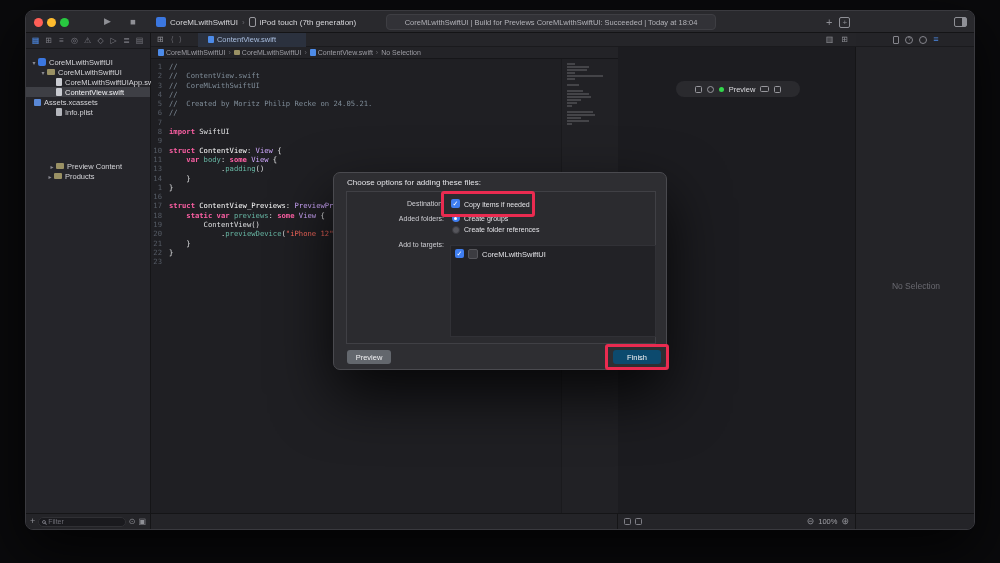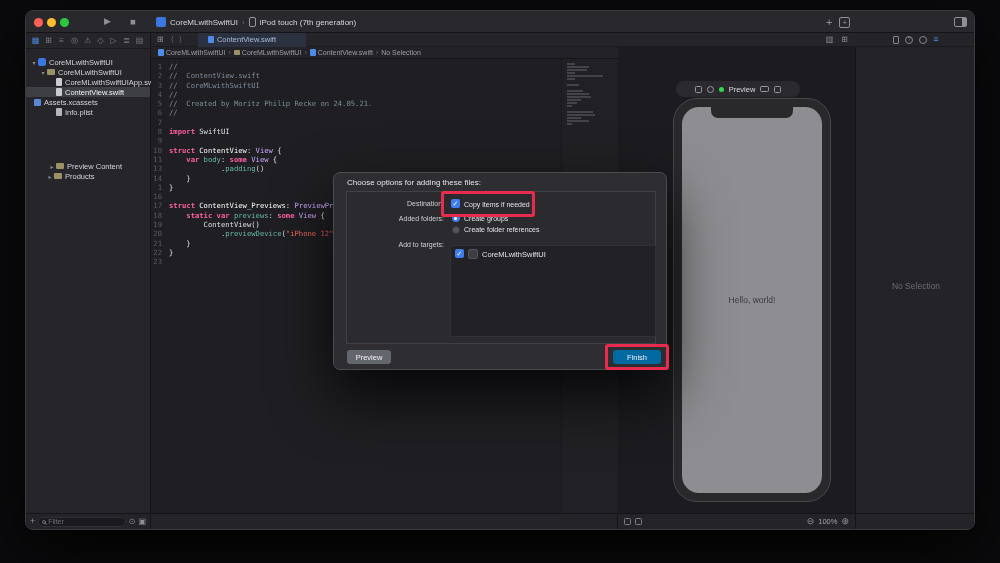--- a/index.html
+++ b/index.html
@@ -107,20 +107,23 @@
     <span class="tl" style="left:21px;background:#febc2e"></span>
     <span class="tl" style="left:34px;background:#28c840"></span>
     <span class="glyph" style="position:absolute;left:78px;top:6px;font-size:9px">▶</span>
     <span class="glyph" style="position:absolute;left:104px;top:7px;font-size:7px">◼</span>
     <div class="scheme">
       <span class="appic"></span>
       <span>CoreMLwithSwiftUI</span>
       <span class="sep">›</span>
       <span class="devic"></span>
       <span>iPod touch (7th generation)</span>
+    </div>
+    <div class="status">
+      <span>CoreMLwithSwiftUI | Build for Previews CoreMLwithSwiftUI: Succeeded | Today at 18:04</span>
     </div>
     <div class="tb-right" style="left:800px">
       <span class="glyph" style="font-size:11px">+</span>
       <span class="libic">+</span>
     </div>
     <div class="tb-right" style="left:928px">
       <span class="panetoggle"></span>
     </div>
   </div>
 
@@ -328,26 +331,20 @@
 
   <div class="canvas">
     <div class="pvbar">
       <span class="pic"></span>
       <span class="pic circ"></span>
       <span class="gdot" style="background: rgb(50, 215, 75);"></span>
       <span class="pvlabel">Preview</span>
       <span class="pic monitor"></span>
       <span class="pic"></span>
     </div>
-    <div class="phone">
-      <div class="screen">
-        <div class="notch"></div>
-        <div class="hello">Hello, world!</div>
-      </div>
-    </div>
   </div>
 
   <div class="inspector">
     <div class="insp-icons">
       <span class="iic doc"></span>
       <span class="iic circle">?</span>
       <span class="iic circle"></span>
       <span class="iic lines">≡</span>
     </div>
     <div class="noselect">No Selection</div>
@@ -391,19 +388,19 @@
 
   <div class="dlg-label" style="top:67.5px">Add to targets:</div>
   <div class="listbox"></div>
   <div class="chk" style="left:121px;top:76px;background:#3f7ef0">✓</div>
   <div class="tgt-ic" style="left:134px;top:75.5px"></div>
   <div class="ctl-label" style="left:148px;top:77px;font-size:7.5px">CoreMLwithSwiftUI</div>
 
   <div class="btn" style="left:13px;top:177px;width:44px;background:#63676d">
     <span>Preview</span>
   </div>
-  <div class="btn" style="left:279px;top:177px;width:48px;background:#0369a1">
+  <div class="btn" style="left:279px;top:177px;width:48px;background:#0c4a6e">
     <span>Finish</span>
   </div>
 
   <div class="redbox" style="left:107px;top:18px;width:94px;height:26px"></div>
   <div class="redbox" style="left:271px;top:171px;width:64px;height:26px"></div>
 </div>
 
 </body></html>

